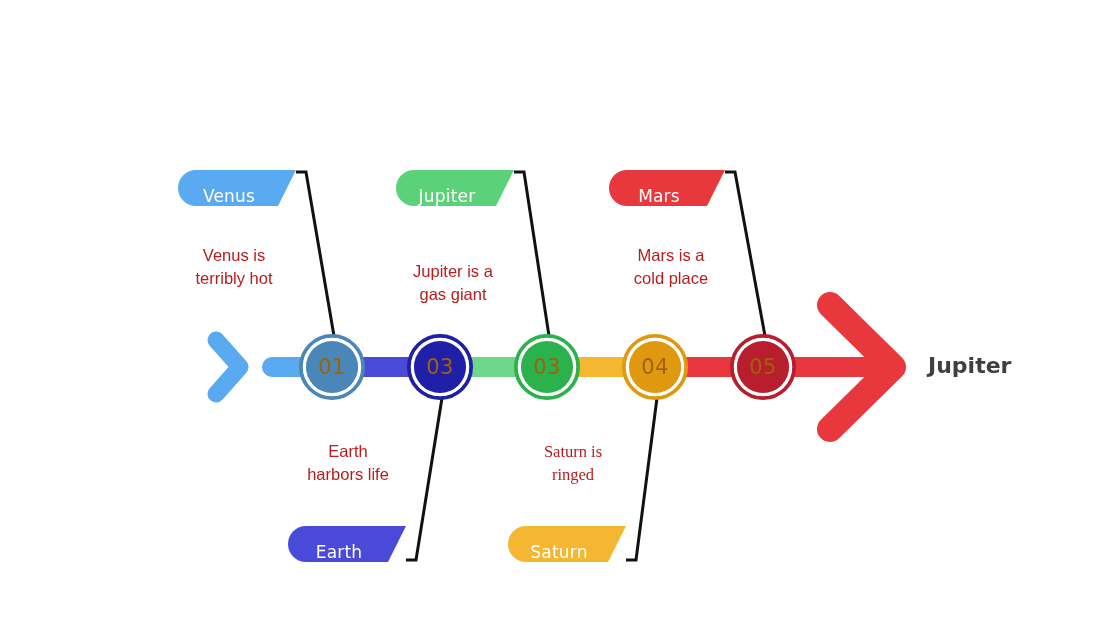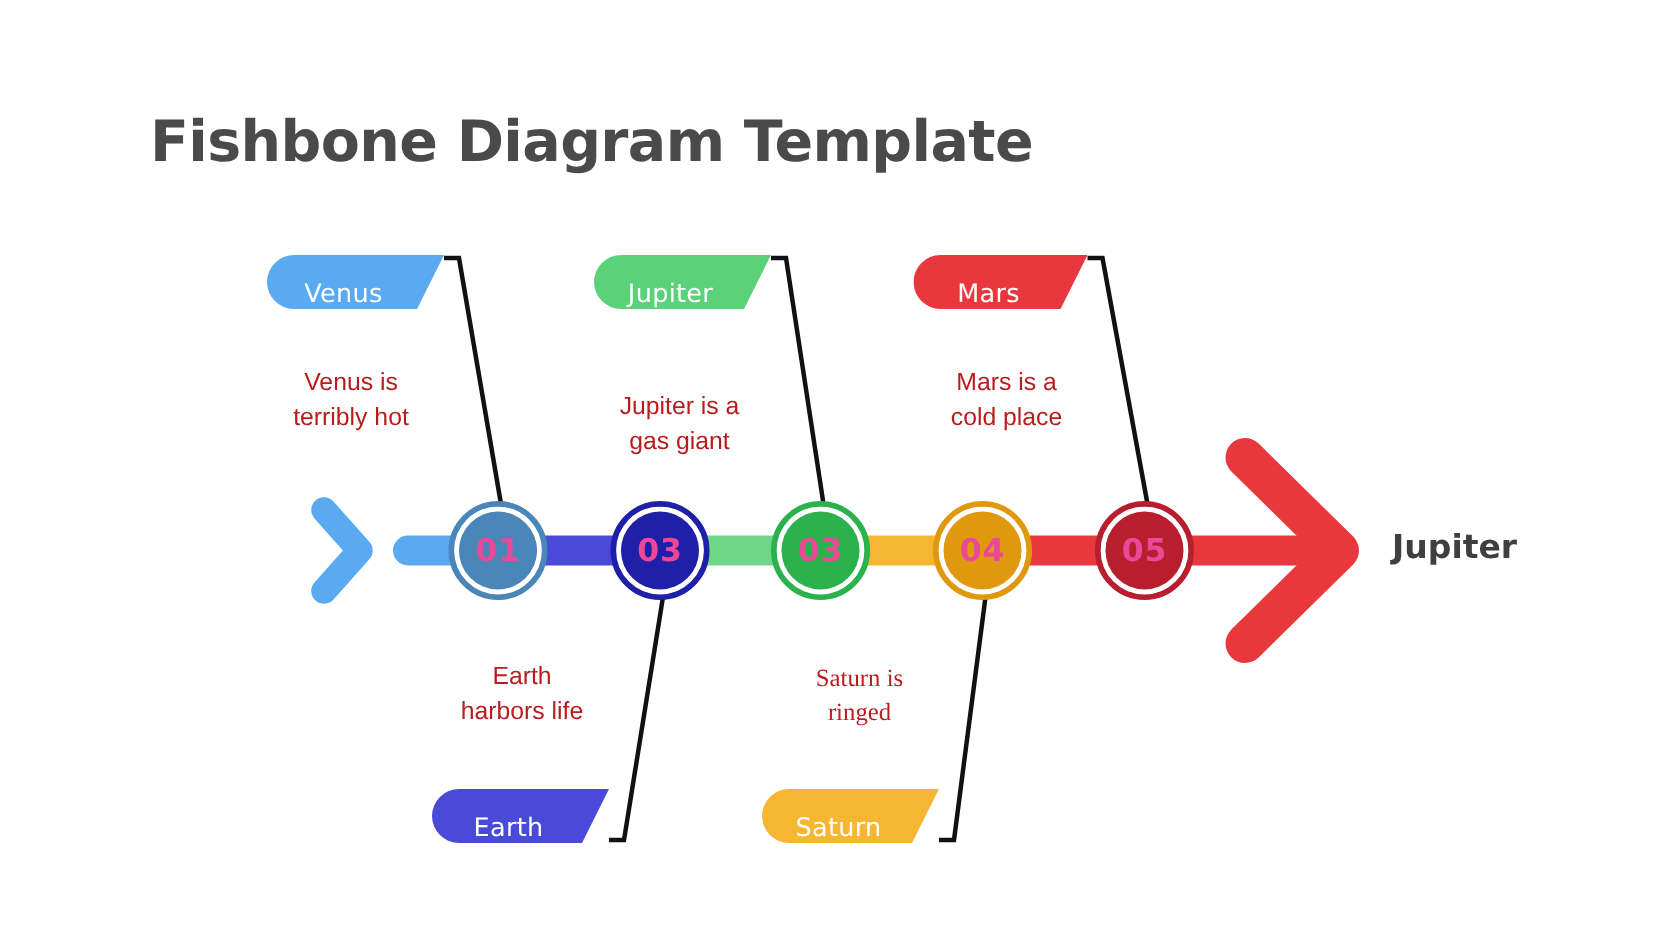--- a/index.html
+++ b/index.html
@@ -80,44 +80,43 @@
   .node {
     position: absolute;
     width: 66px;
     height: 66px;
     border-radius: 50%;
     display: flex;
     align-items: center;
     justify-content: center;
   }
   .node-num {
-    color: #ec4899;
+    color: #a16207;
     font-family: "DejaVu Sans", sans-serif;
     font-size: 21px;
-    font-weight: 700;
+    font-weight: 400;
     letter-spacing: 0.5px;
     line-height: 1;
   }
 
   
   #head-label {
     position: absolute;
     font-family: "DejaVu Sans", sans-serif;
     font-size: 22px;
     font-weight: 700;
     color: #3f3f3f;
     white-space: nowrap;
   }
 </style>
 </head>
 <body>
 
 <div id="stage">
 
-  <div id="page-title">Fishbone Diagram Template</div>
 
   <svg id="diagram-svg" viewBox="0 0 1120 630" xmlns="http://www.w3.org/2000/svg">
     <g id="connector-layer">
         <path d="M 296 172 L 306 172 L 334 336" fill="none" stroke="#111111" stroke-width="3" stroke-linecap="butt" stroke-linejoin="miter"></path>
         <path d="M 406 560 L 416 560 L 442 398" fill="none" stroke="#111111" stroke-width="3" stroke-linecap="butt" stroke-linejoin="miter"></path>
         <path d="M 514 172 L 524 172 L 549 336" fill="none" stroke="#111111" stroke-width="3" stroke-linecap="butt" stroke-linejoin="miter"></path>
         <path d="M 626 560 L 636 560 L 657 398" fill="none" stroke="#111111" stroke-width="3" stroke-linecap="butt" stroke-linejoin="miter"></path>
         <path d="M 725 172 L 735 172 L 765 336" fill="none" stroke="#111111" stroke-width="3" stroke-linecap="butt" stroke-linejoin="miter"></path>
       </g>
     <g id="spine-layer">

